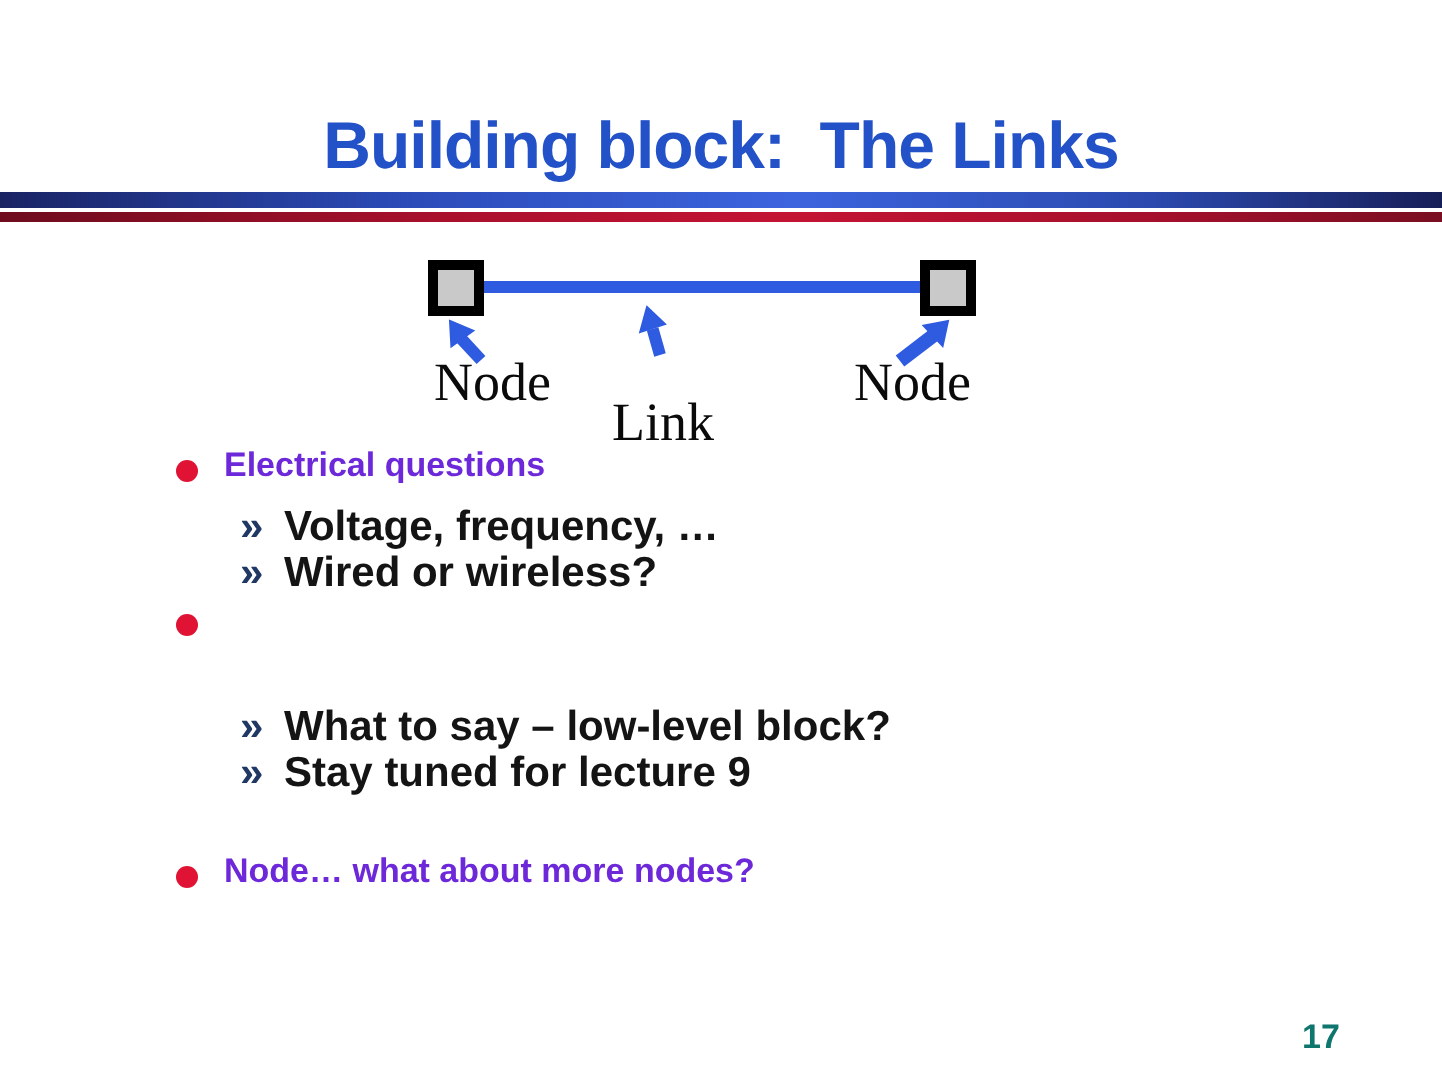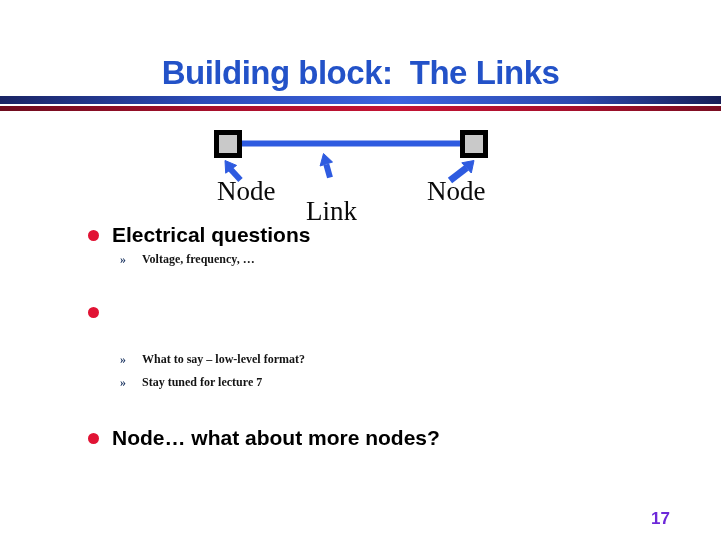--- a/index.html
+++ b/index.html
@@ -38,37 +38,36 @@
   }
   .lbl-node-left{left:217px;top:176px;}
   .lbl-link{left:306px;top:176px;margin-top:20px;}
   .lbl-node-right{left:427px;top:176px;}
   .bullet-dot{
     position:absolute;left:88px;width:11px;height:11px;border-radius:50%;
     background:#E11334;
   }
   .l1-text{
     position:absolute;left:112px;
-    font-size:21px;font-weight:bold;color:#000000;
+    font-size:17px;font-weight:bold;color:#6d28d9;
     white-space:pre;
   }
   .sub-row{
     position:absolute;left:120px;
-    font-size:12px;font-weight:bold;color:#141414;
+    font-size:21px;font-weight:bold;color:#141414;
     white-space:pre;
-    font-family:Liberation Serif, serif;
   }
   .chev{
     color:#1F3864;
     display:inline-block;
     width:22px;
   }
   .page-number{
     position:absolute;left:651px;top:509px;
-    font-size:17px;font-weight:bold;color:#6d28d9;
+    font-size:17px;font-weight:bold;color:#0f766e;
   }
 </style>
 </head>
 <body>
 
 <div class="slide">
 
   <div class="title">Building block:  The Links</div>
 
   <div class="bar-blue"></div>
@@ -99,24 +98,25 @@
   </svg>
 
   <div class="diag-label lbl-node-left">Node</div>
   <div class="diag-label lbl-link">Link</div>
   <div class="diag-label lbl-node-right">Node</div>
 
   <div class="bullet-dot" style="top:230px"></div>
   <div class="l1-text" style="top:223px">Electrical questions</div>
 
   <div class="sub-row" style="top:252px"><span class="chev">»</span><span>Voltage, frequency, …</span></div>
+  <div class="sub-row" style="top:275px"><span class="chev">»</span><span>Wired or wireless?</span></div>
 
   <div class="bullet-dot" style="top:307px"></div>
 
-  <div class="sub-row" style="top:352px"><span class="chev">»</span><span>What to say – low-level format?</span></div>
-  <div class="sub-row" style="top:375px"><span class="chev">»</span><span>Stay tuned for lecture 7</span></div>
+  <div class="sub-row" style="top:352px"><span class="chev">»</span><span>What to say – low-level block?</span></div>
+  <div class="sub-row" style="top:375px"><span class="chev">»</span><span>Stay tuned for lecture 9</span></div>
 
   <div class="bullet-dot" style="top:433px"></div>
   <div class="l1-text" style="top:426px">Node… what about more nodes?</div>
 
   <div class="page-number">17</div>
 
 </div>
 
 </body></html>

